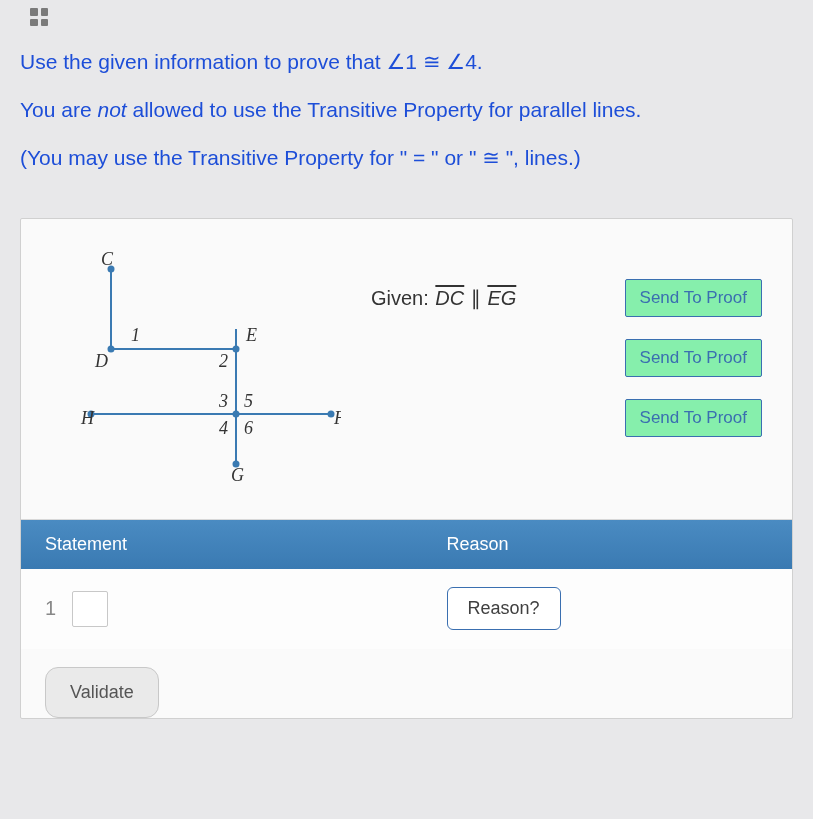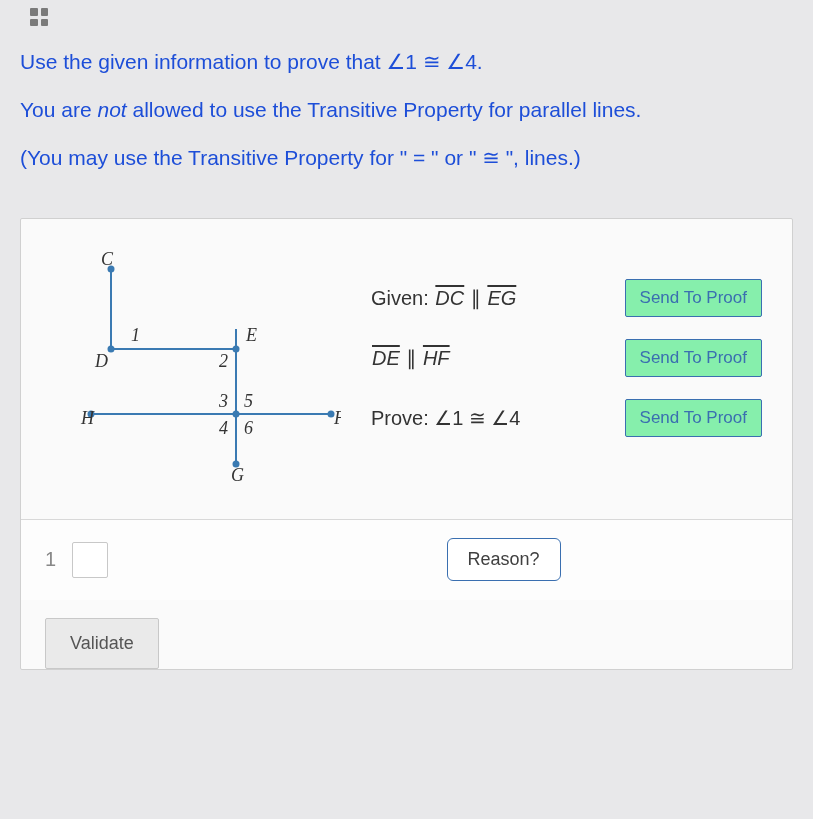--- a/index.html
+++ b/index.html
@@ -126,21 +126,21 @@
   }
   .validate-row {
     padding: 18px 24px 0 24px;
   }
   .validate-btn {
     background: #eaeaea;
     border: 1px solid #c8c8c8;
     color: #555;
     padding: 14px 24px;
     font-size: 18px;
-    border-radius: 2px;
+    border-radius: 13px;
     cursor: pointer;
   }
 </style>
 </head>
 <body>
 
 <div class="small-icon">
   <span></span>
     <span></span>
     <span></span>
@@ -200,35 +200,33 @@
     </div>
 
     <div class="given-block">
       <div class="given-row">
         <span class="lbl">
           <span>Given: </span><span class="overline">DC</span><span> ∥ </span><span class="overline">EG</span>
         </span>
         <button class="send-btn">Send To Proof</button>
       </div>
       <div class="given-row">
-        <span class="lbl">
-          <span class="overline">DE</span><span> ∥ </span><span class="overline">HF</span>
-        </span>
         <button class="send-btn">Send To Proof</button>
       </div>
       <div class="given-row">
-        <span class="lbl">
-          <span>Prove: </span><span>∠1</span><span> ≅ </span><span>∠4</span>
-        </span>
         <button class="send-btn">Send To Proof</button>
       </div>
     </div>
   </div>
 
   <div class="table-area">
+    <div class="thead">
+      <div class="c1">Statement</div>
+      <div class="c2">Reason</div>
+    </div>
     <div class="trow">
       <div class="c1">
         <span>1</span>
         <div class="stmt-box"></div>
       </div>
       <div class="c2">
         <button class="reason-btn">Reason?</button>
       </div>
     </div>
     <div class="validate-row">

